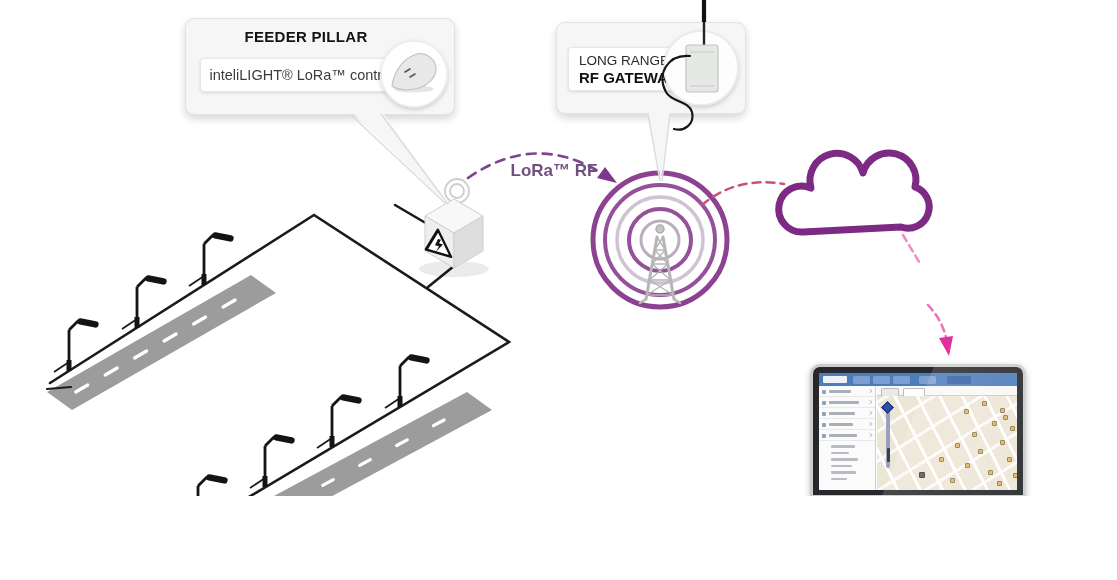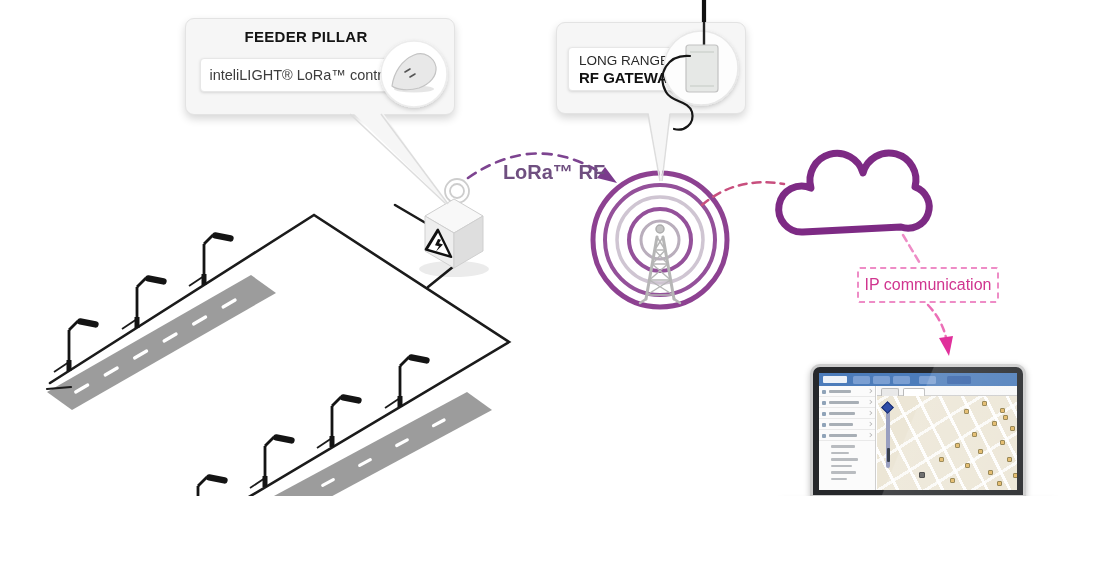--- a/index.html
+++ b/index.html
@@ -30,21 +30,21 @@
     font-size: 14.5px; color: #3c3c3c;
   }
   #gateway-box { left: 556px; top: 22px; width: 190px; height: 92px; }
   #gateway-pill { left: 11px; top: 24px; width: 124px; height: 44px; padding: 5px 0 0 10px; }
   .gw-line1 { position: static; display: block; font-size: 13.5px; color: #2a2a2a; line-height: 16px; }
   .gw-line2 { position: static; display: block; font-size: 15px; font-weight: bold; color: #111; line-height: 17px; }
 
   
   #lora-label {
     left: 496px; top: 161px; width: 116px; text-align: center;
-    font-size: 20px; font-weight: bold; color: #6f4f80; z-index: 5;
+    font-size: 17px; font-weight: bold; color: #6f4f80; z-index: 5;
   }
   #cloud-text {
     left: 782px; top: 168px; width: 132px; text-align: center;
     color: #7d2a84; font-weight: bold; font-size: 15px; line-height: 19px; z-index: 5;
   }
   #cloud-text div { position: static; }
   #ip-box {
     left: 857px; top: 267px; width: 142px; height: 36px;
     border: 2px dashed #ee8cc6; border-radius: 3px; background: #fff;
     color: #d0358f; font-size: 16px; text-align: center; line-height: 32px; z-index: 5;
@@ -354,17 +354,14 @@
     </g>
 
     <g>
       <path d="M903,235 Q912,250 921,265" fill="none" stroke="#ee8cc6" stroke-width="2.5" stroke-dasharray="7 5" stroke-linecap="round"></path>
       <path d="M928,305 Q944,322 947,343" fill="none" stroke="#ec6fb7" stroke-width="2.5" stroke-dasharray="7 5" stroke-linecap="round"></path>
       <polygon points="949,356 939,338 953,336" fill="#e0309b"></polygon>
     </g>
   </svg>
 
   <div id="lora-label">LoRa™ RF</div>
-  <div id="ip-box">
-    <span style="position:static">IP communication</span>
-  </div>
 
 </div>
 
 </body></html>

